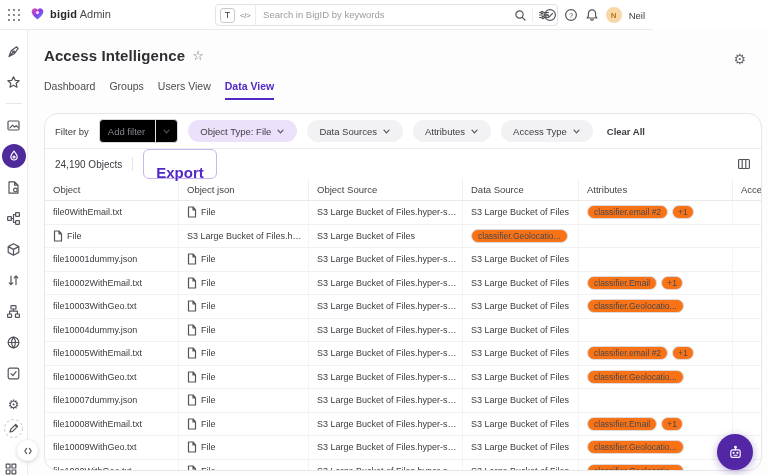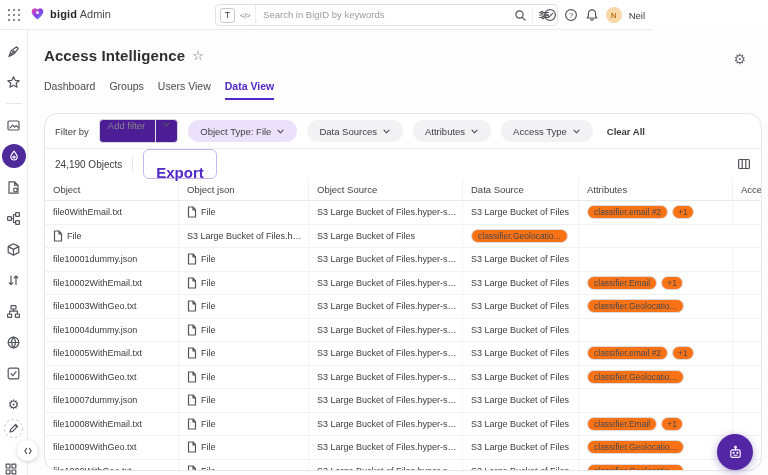--- a/index.html
+++ b/index.html
@@ -43,21 +43,21 @@
   .fav-star { font-size:13px; color:#6b6b72; cursor:pointer; }
   .page-gear { position:absolute; right:22px; top:21px; font-size:14px; color:#6b6b72; cursor:pointer; }
   .tabs { position:absolute; left:16px; top:50px; display:flex; gap:14px; }
   .tab { font-size:10.5px; color:#4a4a50; padding-bottom:6px; cursor:pointer; border-bottom:2px solid transparent; }
   .tab.active { color:#5329c6; font-weight:700; border-bottom-color:#5329c6; }
 
   
   .card { position:absolute; left:16px; top:83px; width:718px; height:358px; background:#fff; border:1px solid #e6e6e9; border-radius:14px; overflow:hidden; }
   .filter-row { height:35px; display:flex; align-items:center; padding:0 10px; gap:10px; border-bottom:1px solid #ededf0; }
   .filter-label { font-size:9.5px; color:#3c3c42; }
-  .add-filter { height:24px; border:1px solid #d6d6db; border-radius:4px; display:flex; background:#4c1d95; cursor:pointer; }
+  .add-filter { height:24px; border:1px solid #d6d6db; border-radius:4px; display:flex; align-items:center; background:#000000; cursor:pointer; }
   .add-filter .ph { font-size:9.5px; color:#86868e; padding:0 10px 0 8px; }
   .add-filter .sep { width:1px; height:22px; background:#e4e4e8; }
   .add-filter .chev { padding:0 6px; }
   .pill { height:22px; border-radius:11px; background:#f2f2f4; display:flex; align-items:center; gap:5px; padding:0 12px; font-size:9.5px; color:#3c3c42; font-weight:500; cursor:pointer; white-space:nowrap; }
   .pill.active { background:#ece1fb; }
   .clear-all { font-size:9.5px; font-weight:600; color:#3c3c42; cursor:pointer; margin-left:4px; }
 
   .toolbar { height:30px; display:flex; align-items:center; padding:0 10px; gap:10px; }
   .obj-count { font-size:10px; color:#3b3b41; }
   .tb-div { width:1px; height:14px; background:#e4e4e8; }

